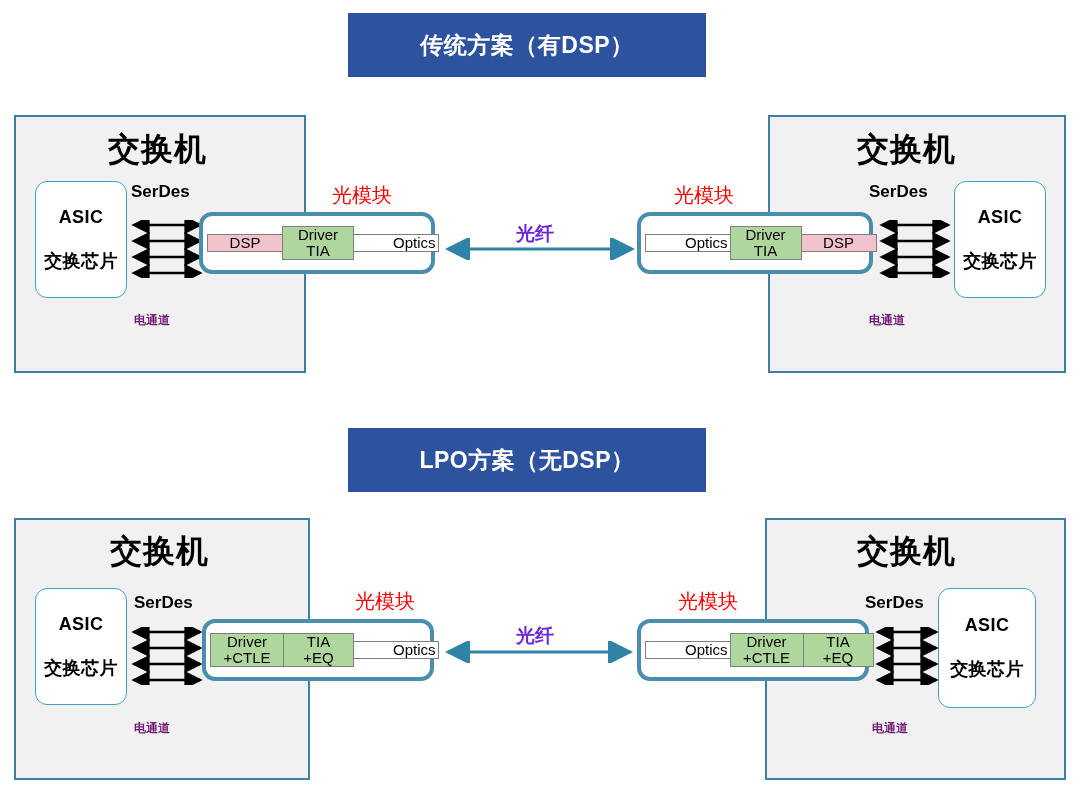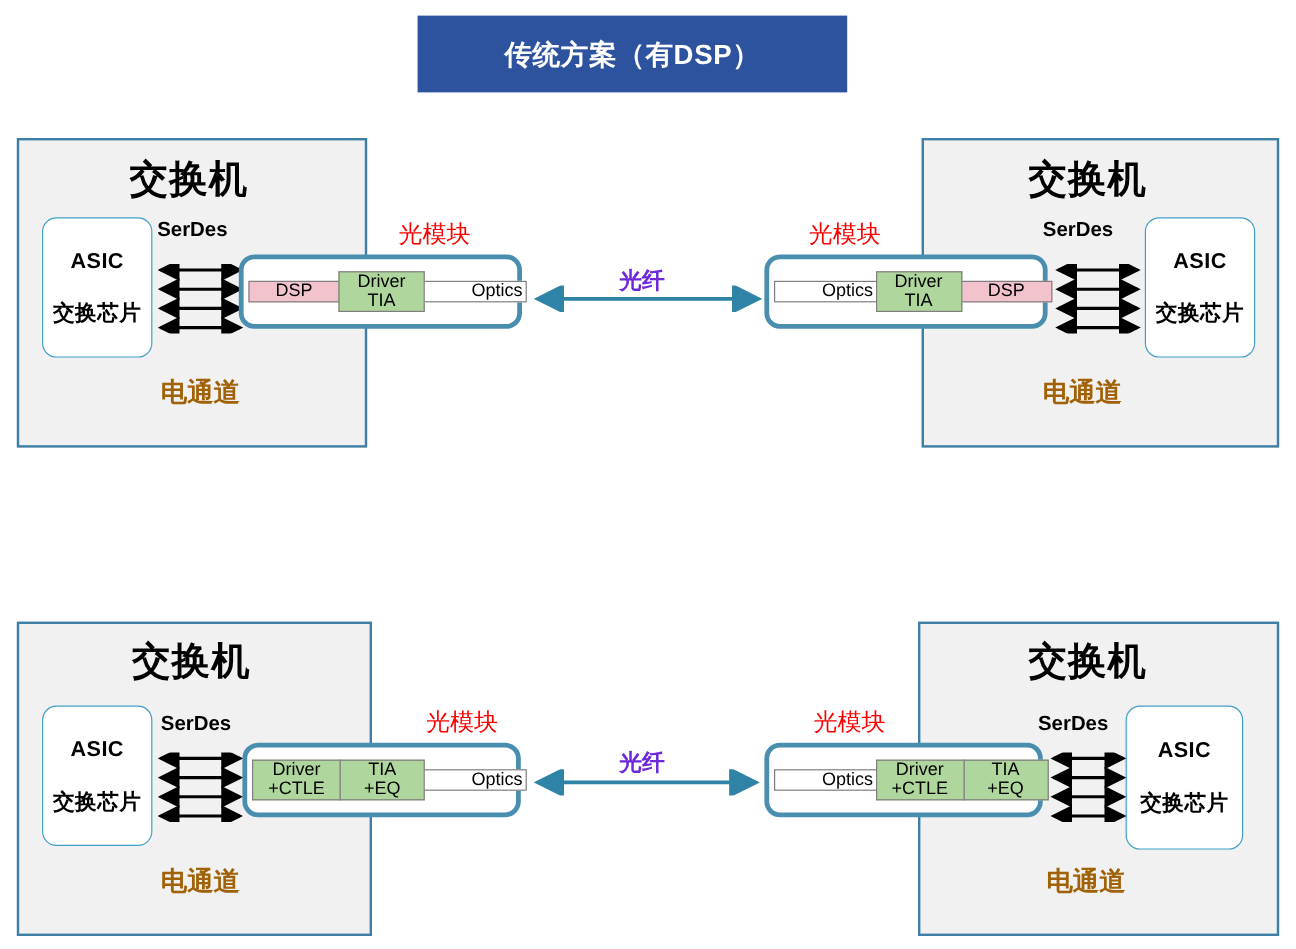--- a/index.html
+++ b/index.html
@@ -85,23 +85,23 @@
   
   .lbl-serdes {
     position: absolute;
     font-size: 17px;
     font-weight: bold;
     color: #000;
     white-space: nowrap;
   }
   .lbl-echan {
     position: absolute;
-    font-size: 22px;
-    font-weight: bold;
-    color: #a16207;
+    font-size: 12px;
+    font-weight: bold;
+    color: #701a75;
     white-space: nowrap;
   }
   .lbl-module {
     position: absolute;
     font-size: 20px;
     font-weight: normal;
     color: #FF0000;
     white-space: nowrap;
   }
   .lbl-fiber {
@@ -243,20 +243,21 @@
     </div>
     <div class="opt-cell cell-green" style="flex:0 0 72px;">
       <span>Driver</span>
       <span>TIA</span>
     </div>
     <div class="opt-cell cell-dsp" style="flex:0 0 76px;">
       <span>DSP</span>
     </div>
   </div>
 
+  <div class="title-bar t2">LPO方案（无DSP）</div>
 
   <div class="switch-box" style="left:14px; top:518px; width:296px; height:262px;"></div>
   <div class="switch-title" style="left:110px; top:530px;">交换机</div>
 
   <div class="asic-box" style="left:35px; top:588px; width:92px; height:117px;">
     <div class="asic-line1">ASIC</div>
     <div class="asic-line2">交换芯片</div>
   </div>
 
   <div class="lbl-serdes" style="left:134px; top:593px;">SerDes</div>

